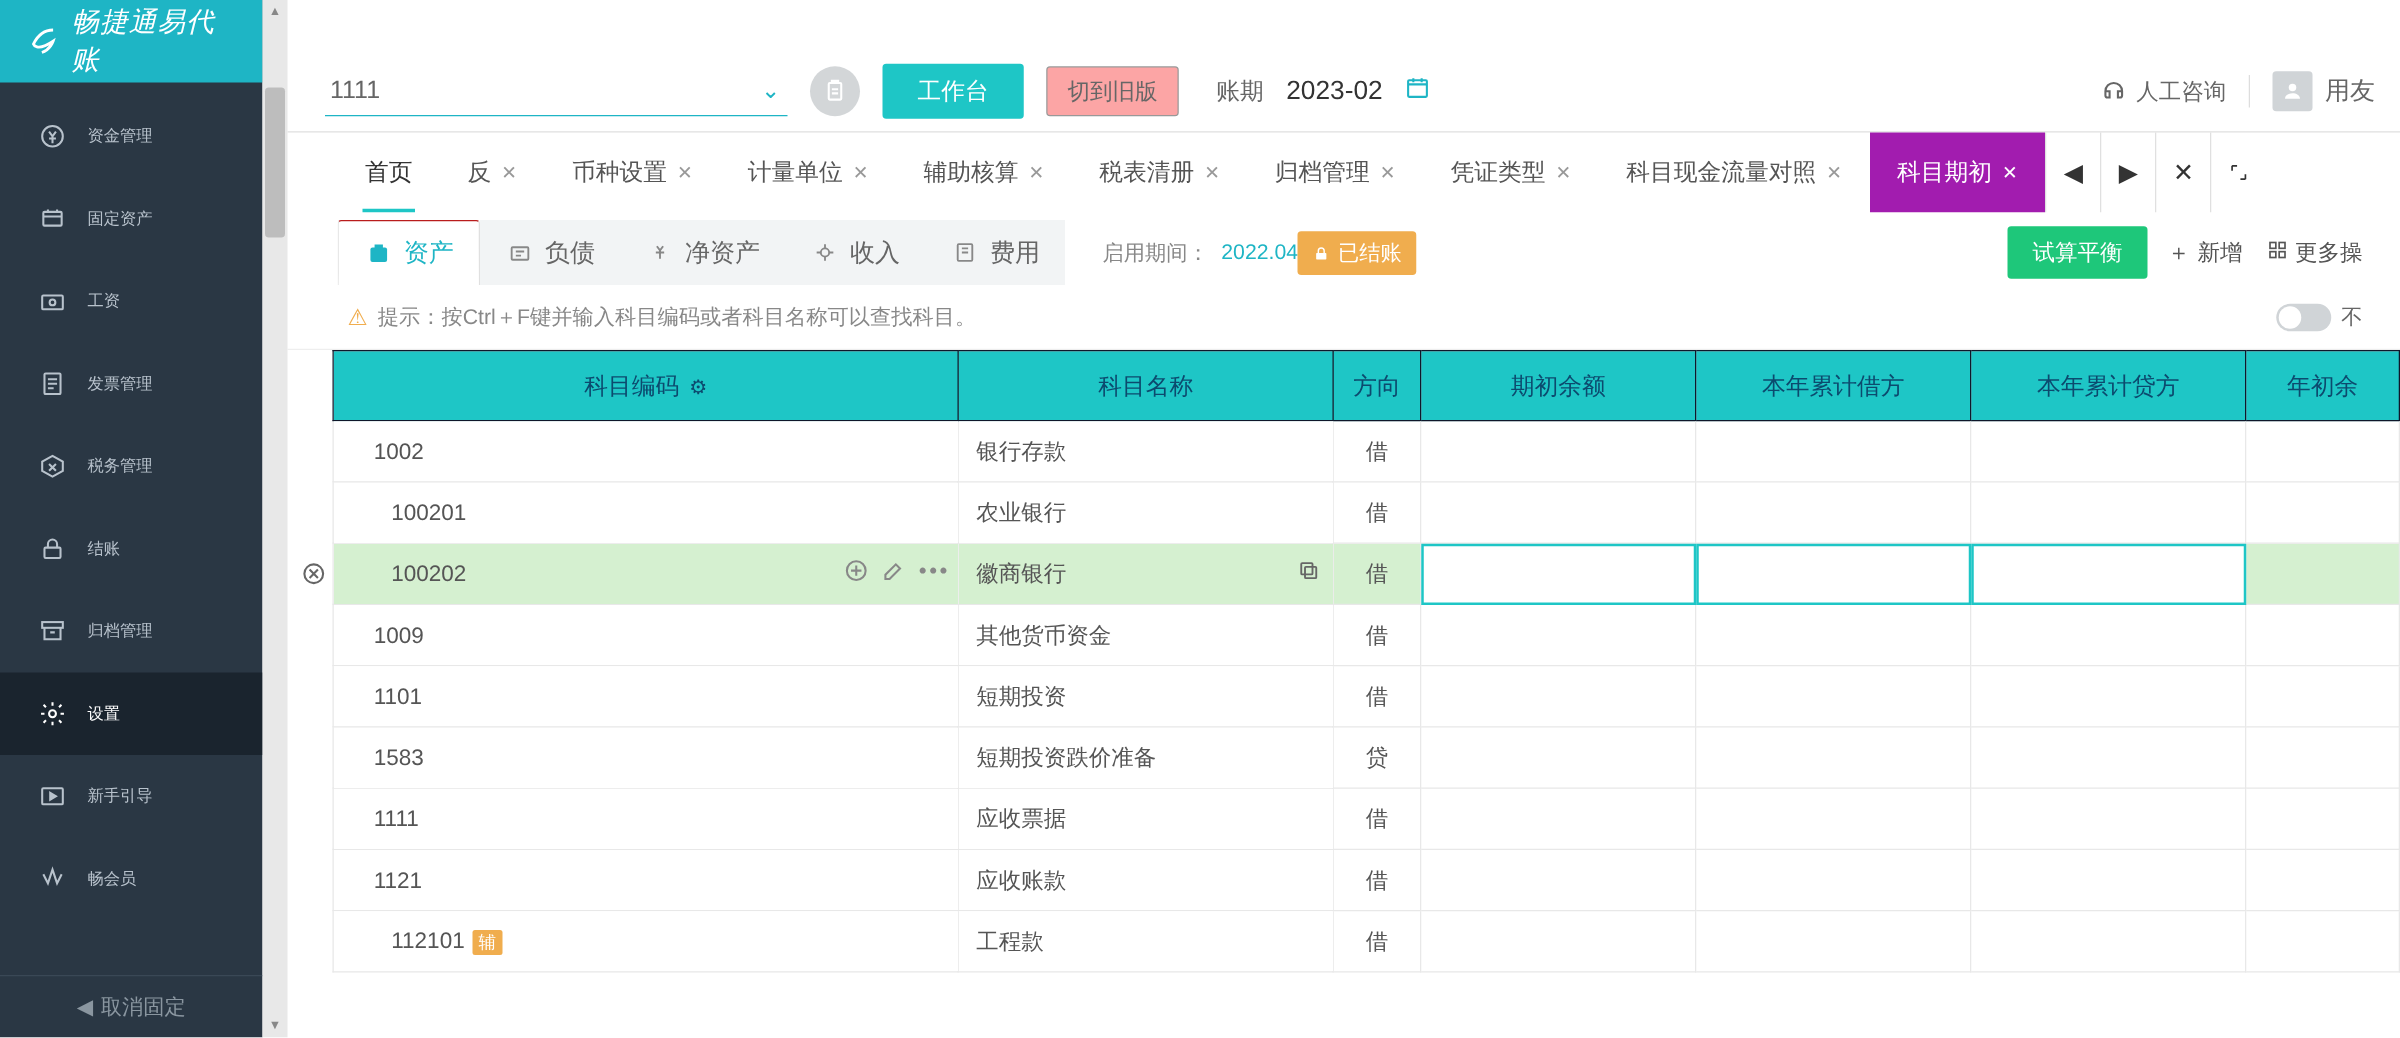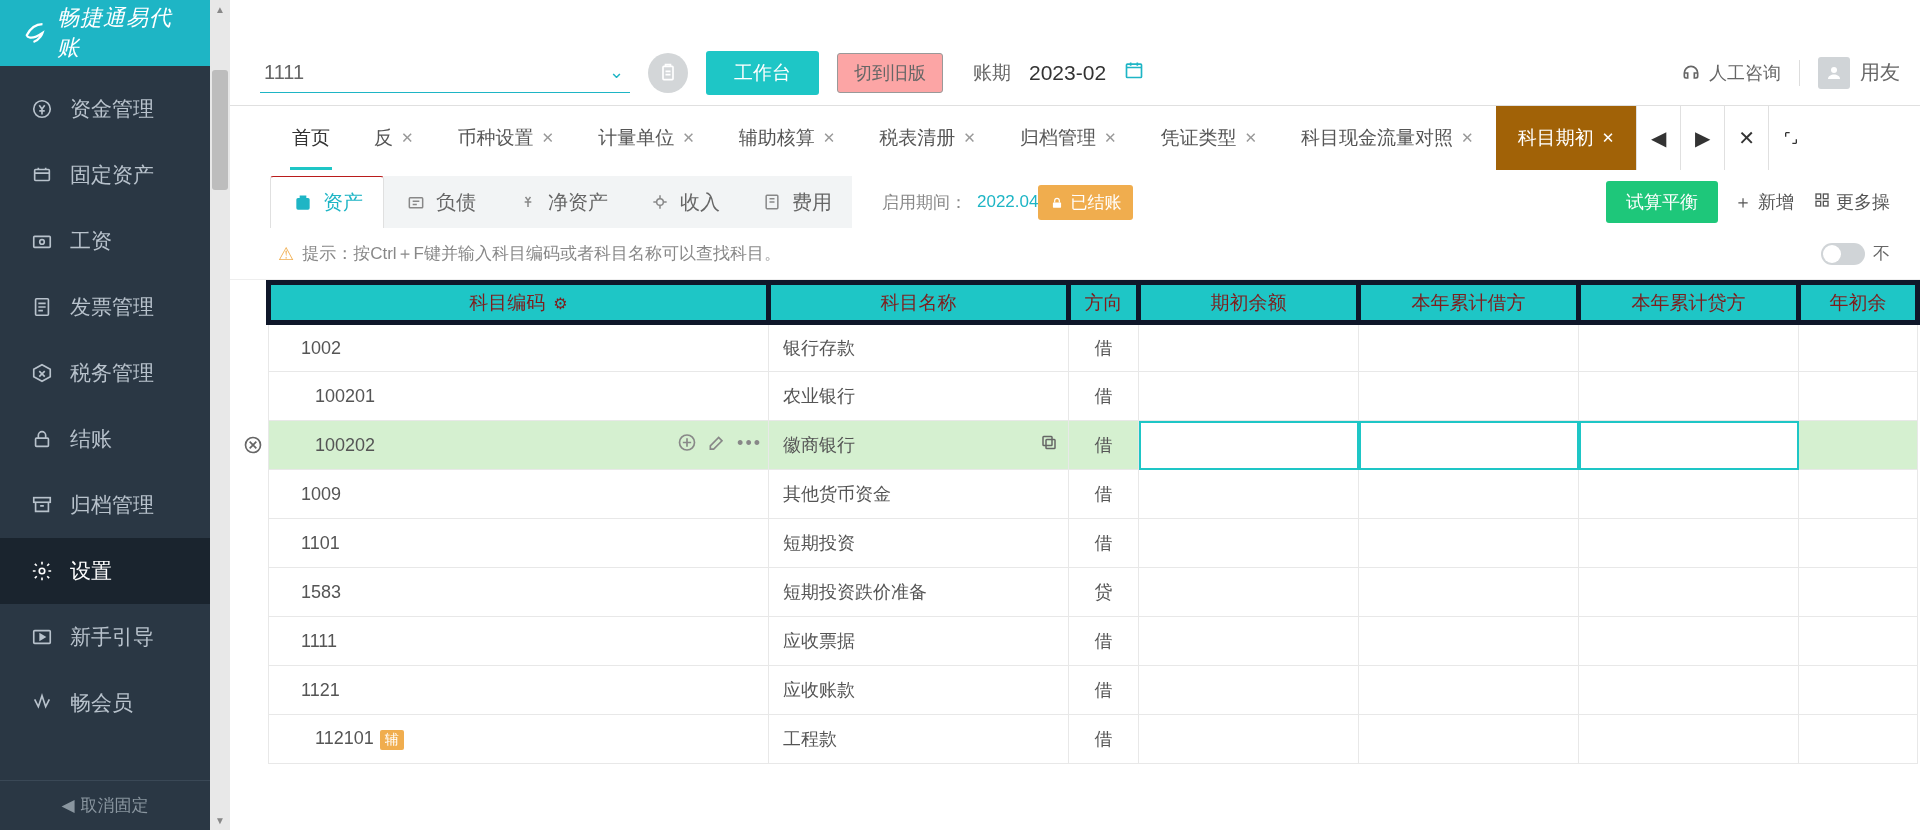--- a/index.html
+++ b/index.html
@@ -6,21 +6,21 @@
 body { width: 1920px; height: 830px; overflow: hidden; background: #fff; font-size: 16px; color: #333; }
 
 .app { display: flex; height: 100%; border-radius: 29px; }
 
 
 .sidebar { width: 210px; background: #2a3744; color: #b8c2cc; display: flex; flex-direction: column; position: relative; }
 .logo-area { height: 66px; background: #1eb5c5; display: flex; align-items: center; padding: 0 20px; gap: 10px; }
 .logo-icon { width: 28px; height: 28px; }
 .logo-text { color: #fff; font-size: 22px; font-weight: 500; font-style: italic; letter-spacing: 1px; }
 .side-nav { flex: 1; padding-top: 10px; }
-.side-item { display: flex; align-items: center; gap: 16px; height: 66px; padding: 0 30px; cursor: pointer; font-size: 21px; color: #b8c2cc; }
+.side-item { display: flex; align-items: center; gap: 16px; height: 66px; padding: 0 30px; cursor: pointer; font-size: 13px; color: #b8c2cc; }
 .side-item.active { background: #1a242e; color: #fff; }
 .side-item .icon { width: 24px; height: 24px; display: flex; align-items: center; justify-content: center; font-size: 22px; }
 .side-footer { height: 50px; display: flex; align-items: center; justify-content: center; gap: 6px; color: #8a96a0; font-size: 17px; cursor: pointer; border-top: 1px solid #3a4856; }
 
 
 .main { flex: 1; display: flex; flex-direction: column; position: relative; }
 .scroller-gutter { width: 20px; background: #e8e8e8; position: absolute; left: 0; top: 0; bottom: 0; z-index: 2; }
 .scroller-gutter .thumb { position: absolute; left: 2px; width: 16px; top: 70px; height: 120px; background: #bdbdbd; border-radius: 3px; }
 .scroller-gutter .arrow-up { position: absolute; top: 4px; left: 0; right: 0; text-align: center; color: #888; font-size: 10px; }
 .scroller-gutter .arrow-down { position: absolute; bottom: 4px; left: 0; right: 0; text-align: center; color: #888; font-size: 10px; }
@@ -39,21 +39,21 @@
 .cal-icon { color: #1eb5c5; font-size: 20px; cursor: pointer; }
 .topbar-spacer { flex: 1; }
 .top-link { display: flex; align-items: center; gap: 8px; color: #666; font-size: 18px; cursor: pointer; }
 .user-chip { display: flex; align-items: center; gap: 10px; color: #666; font-size: 20px; cursor: pointer; }
 .avatar { width: 32px; height: 32px; border-radius: 3px; background: #d0d4d7; display: flex; align-items: center; justify-content: center; color: #fff; }
 .top-divider { width: 1px; height: 26px; background: #ddd; }
 
 
 .tabstrip { height: 64px; display: flex; align-items: stretch; padding-left: 40px; border-bottom: 0; position: relative; }
 .tab { display: flex; align-items: center; gap: 6px; padding: 0 22px; font-size: 19px; color: #555; cursor: pointer; position: relative; white-space: nowrap; }
-.tab.active { background: #a16207; color: #fff; }
+.tab.active { background: #a21caf; color: #fff; }
 .tab.home { color: #333; }
 .tab.home::after { content: ""; position: absolute; left: 20px; right: 20px; bottom: 0; height: 3px; background: #1ec6c6; }
 .tab .x { font-size: 15px; color: #999; margin-left: 2px; }
 .tab.active .x { color: #fff; }
 .tabstrip-ctrl { display: flex; align-items: center; border-left: 1px solid #e0e0e0; }
 .tabstrip-ctrl .btn { width: 44px; height: 100%; display: flex; align-items: center; justify-content: center; font-size: 20px; color: #333; cursor: pointer; border-right: 1px solid #e0e0e0; }
 .tabstrip-ctrl .btn:last-child { border-right: none; }
 
 
 .subbar { display: flex; align-items: flex-end; padding: 6px 30px 0 40px; position: relative; gap: 0; background: #fff; }
@@ -70,21 +70,21 @@
 .tipbar { display: flex; align-items: center; padding: 14px 30px 14px 48px; font-size: 17px; color: #888; border-bottom: 1px solid #eee; }
 .tipbar .warn { color: #f0ad4e; font-size: 18px; margin-right: 8px; }
 .tipbar-spacer { flex: 1; }
 .toggle { width: 44px; height: 22px; border-radius: 11px; background: #d0d4d7; position: relative; cursor: pointer; }
 .toggle::after { content: ""; position: absolute; width: 18px; height: 18px; background: #fff; border-radius: 50%; top: 2px; left: 2px; }
 .toggle-label { margin-left: 8px; font-size: 17px; color: #666; }
 
 
 .table-wrap { flex: 1; overflow: hidden; padding: 0 0 0 36px; }
 table { width: 100%; border-collapse: collapse; }
-thead th { background: #1ec6c6; color: #7f1d1d; font-weight: 400; font-size: 19px; height: 40px; border: 5px solid #0f172a; text-align: center; white-space: nowrap; }
+thead th { background: #1ec6c6; color: #0c4a6e; font-weight: 400; font-size: 19px; height: 56px; border: 1px solid #0f172a; text-align: center; white-space: nowrap; }
 thead th .gear { margin-left: 8px; font-size: 16px; }
 tbody td { height: 49px; border: 1px solid #e8e8e8; font-size: 18px; color: #555; padding: 0 14px; background: #fff; }
 tbody tr.indent1 td.code { padding-left: 32px; }
 tbody tr.indent2 td.code { padding-left: 46px; }
 tbody tr.selected td { background: #d5f0d0; }
 tbody tr.selected td.cell-edit { background: #fff; outline: 2px solid #1ec6c6; outline-offset: -2px; }
 td.code { position: relative; }
 td.name { position: relative; }
 td.dir { text-align: center; border-left: none; }
 .row-actions-left { position: absolute; left: -26px; top: 50%; transform: translateY(-50%); display: flex; align-items: center; }

